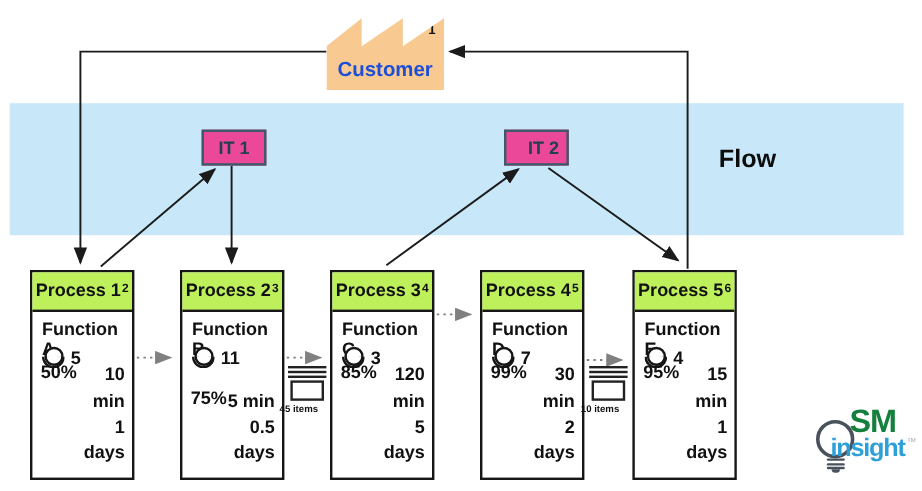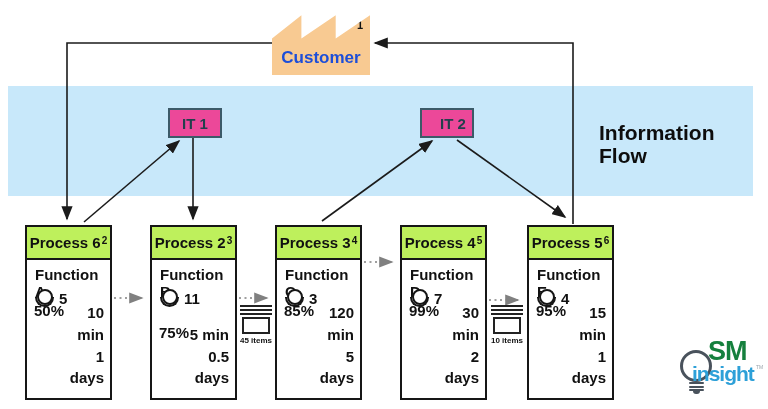--- a/index.html
+++ b/index.html
@@ -49,21 +49,21 @@
   .op .head{position:absolute;left:2px;top:1px;width:12px;height:12px;border:2px solid #161616;border-radius:50%;background:#fff;}
   .op .arc{position:absolute;left:0px;top:9px;width:15px;height:8px;border:2px solid #161616;border-top:none;border-radius:0 0 10px 10px;}
   .op-count{font-size:15px;font-weight:700;margin-left:5px;color:#111;}
   .stats{
     position:absolute;left:7px;right:6px;bottom:9px;display:flex;
     justify-content:space-between;align-items:flex-start;
     font-size:15px;font-weight:700;color:#111;
   }
   .stats .times{text-align:right;line-height:1.45;}
   
-  .inventory{position:absolute;width:46px;text-align:center;}
+  .inventory{position:absolute;width:46px;text-align:left;}
   #inv1{left:233px;top:305px;}
   #inv2{left:484px;top:305px;}
   .inv-bars{width:32px;margin:0 auto;}
   .inv-bars div{height:2px;background:#222;margin-bottom:2px;}
   .inv-bin{width:28px;height:17px;border:2px solid #222;background:#fff;margin:0 auto;box-sizing:border-box;}
   .inv-label{font-size:8px;font-weight:700;margin-top:2px;color:#111;}
   
   svg.overlay{position:absolute;left:0;top:0;pointer-events:none;}
   
   .logo{position:absolute;left:662px;top:336px;width:100px;height:70px;}
@@ -75,21 +75,20 @@
   .bulb-base div{height:2px;background:#49525C;margin-bottom:1.5px;border-radius:1px;}
   .bulb-tip{position:absolute;left:31px;top:55px;width:7px;height:3px;background:#49525C;border-radius:0 0 3px 3px;}
 </style>
 </head>
 <body>
 
 <div id="canvas">
 
   <div class="band"></div>
   <div class="band-label">
-    <div>Information</div>
     <div>Flow</div>
   </div>
 
   <svg class="overlay" width="768" height="409" viewBox="0 0 768 409">
     <defs>
       <marker id="ab" markerWidth="9" markerHeight="7" refX="8" refY="3.5" orient="auto">
         <path d="M0,0 L9,3.5 L0,7 Z" fill="#1B1B1B"></path>
       </marker>
       <marker id="ag" markerWidth="9" markerHeight="7" refX="8" refY="3.5" orient="auto">
         <path d="M0,0 L9,3.5 L0,7 Z" fill="#808080"></path>
@@ -118,21 +117,21 @@
 
   <div class="it-box" id="it1">
     <span>IT 1</span>
   </div>
   <div class="it-box" id="it2">
     <span>IT 2</span>
   </div>
 
   <div class="process p1">
     <div class="process-header">
-      <span>Process 6</span>
+      <span>Process 1</span>
         <sup>2</sup>
     </div>
     <div class="function-label">Function A</div>
     <div class="operator-row">
       <span class="op">
           <span class="head"></span>
           <span class="arc"></span>
         </span>
       <span class="op-count">5</span>
     </div>

